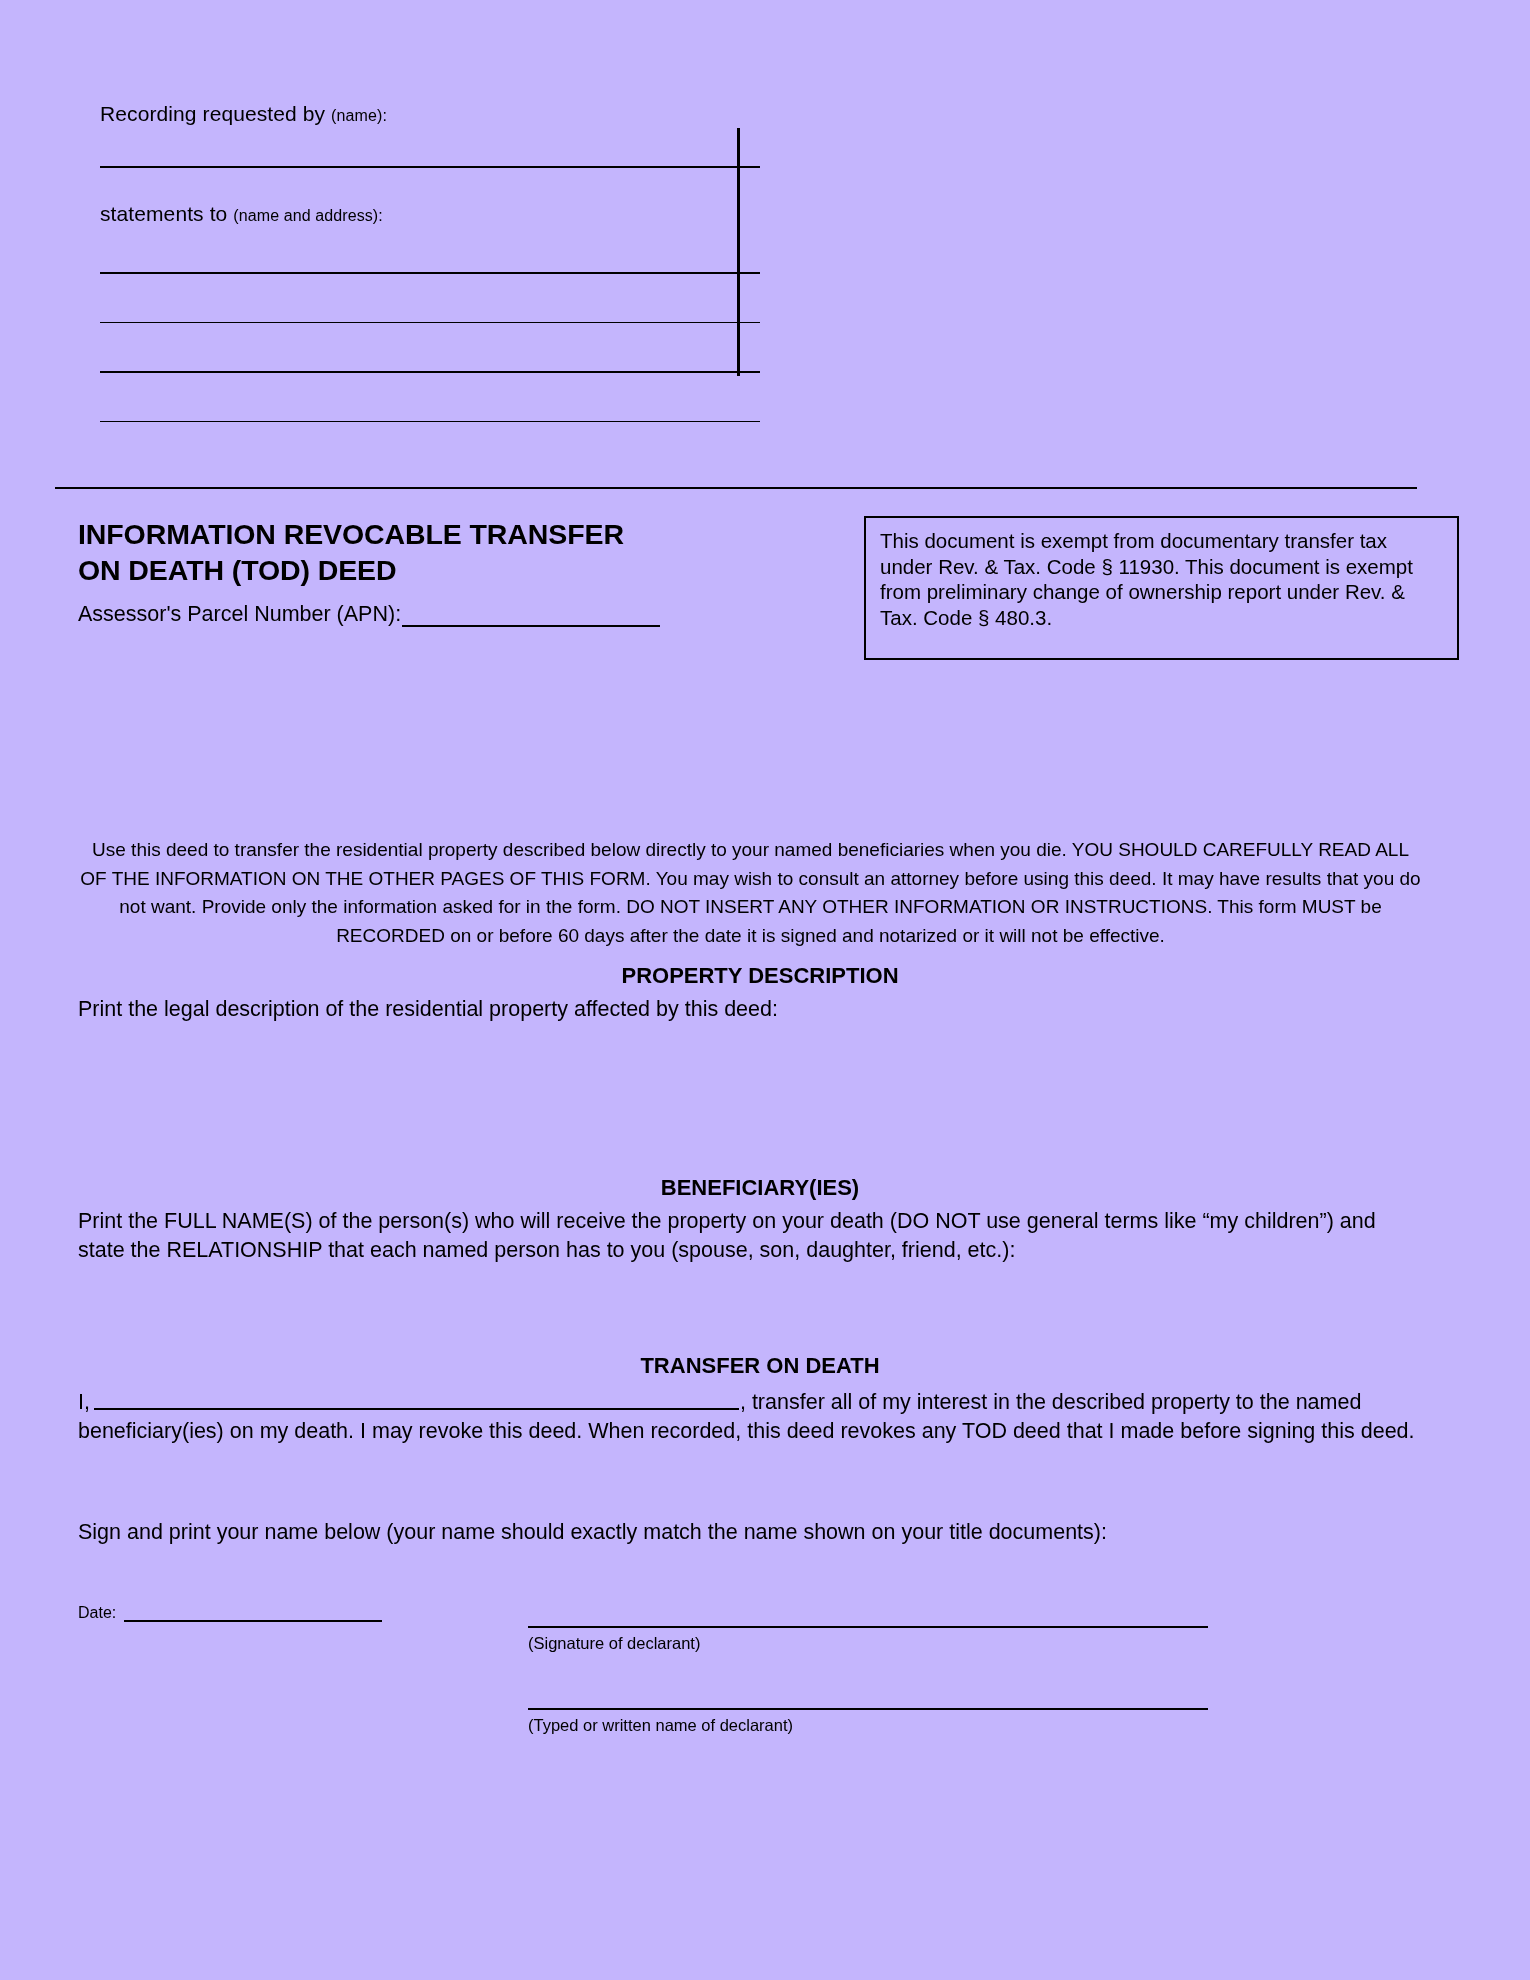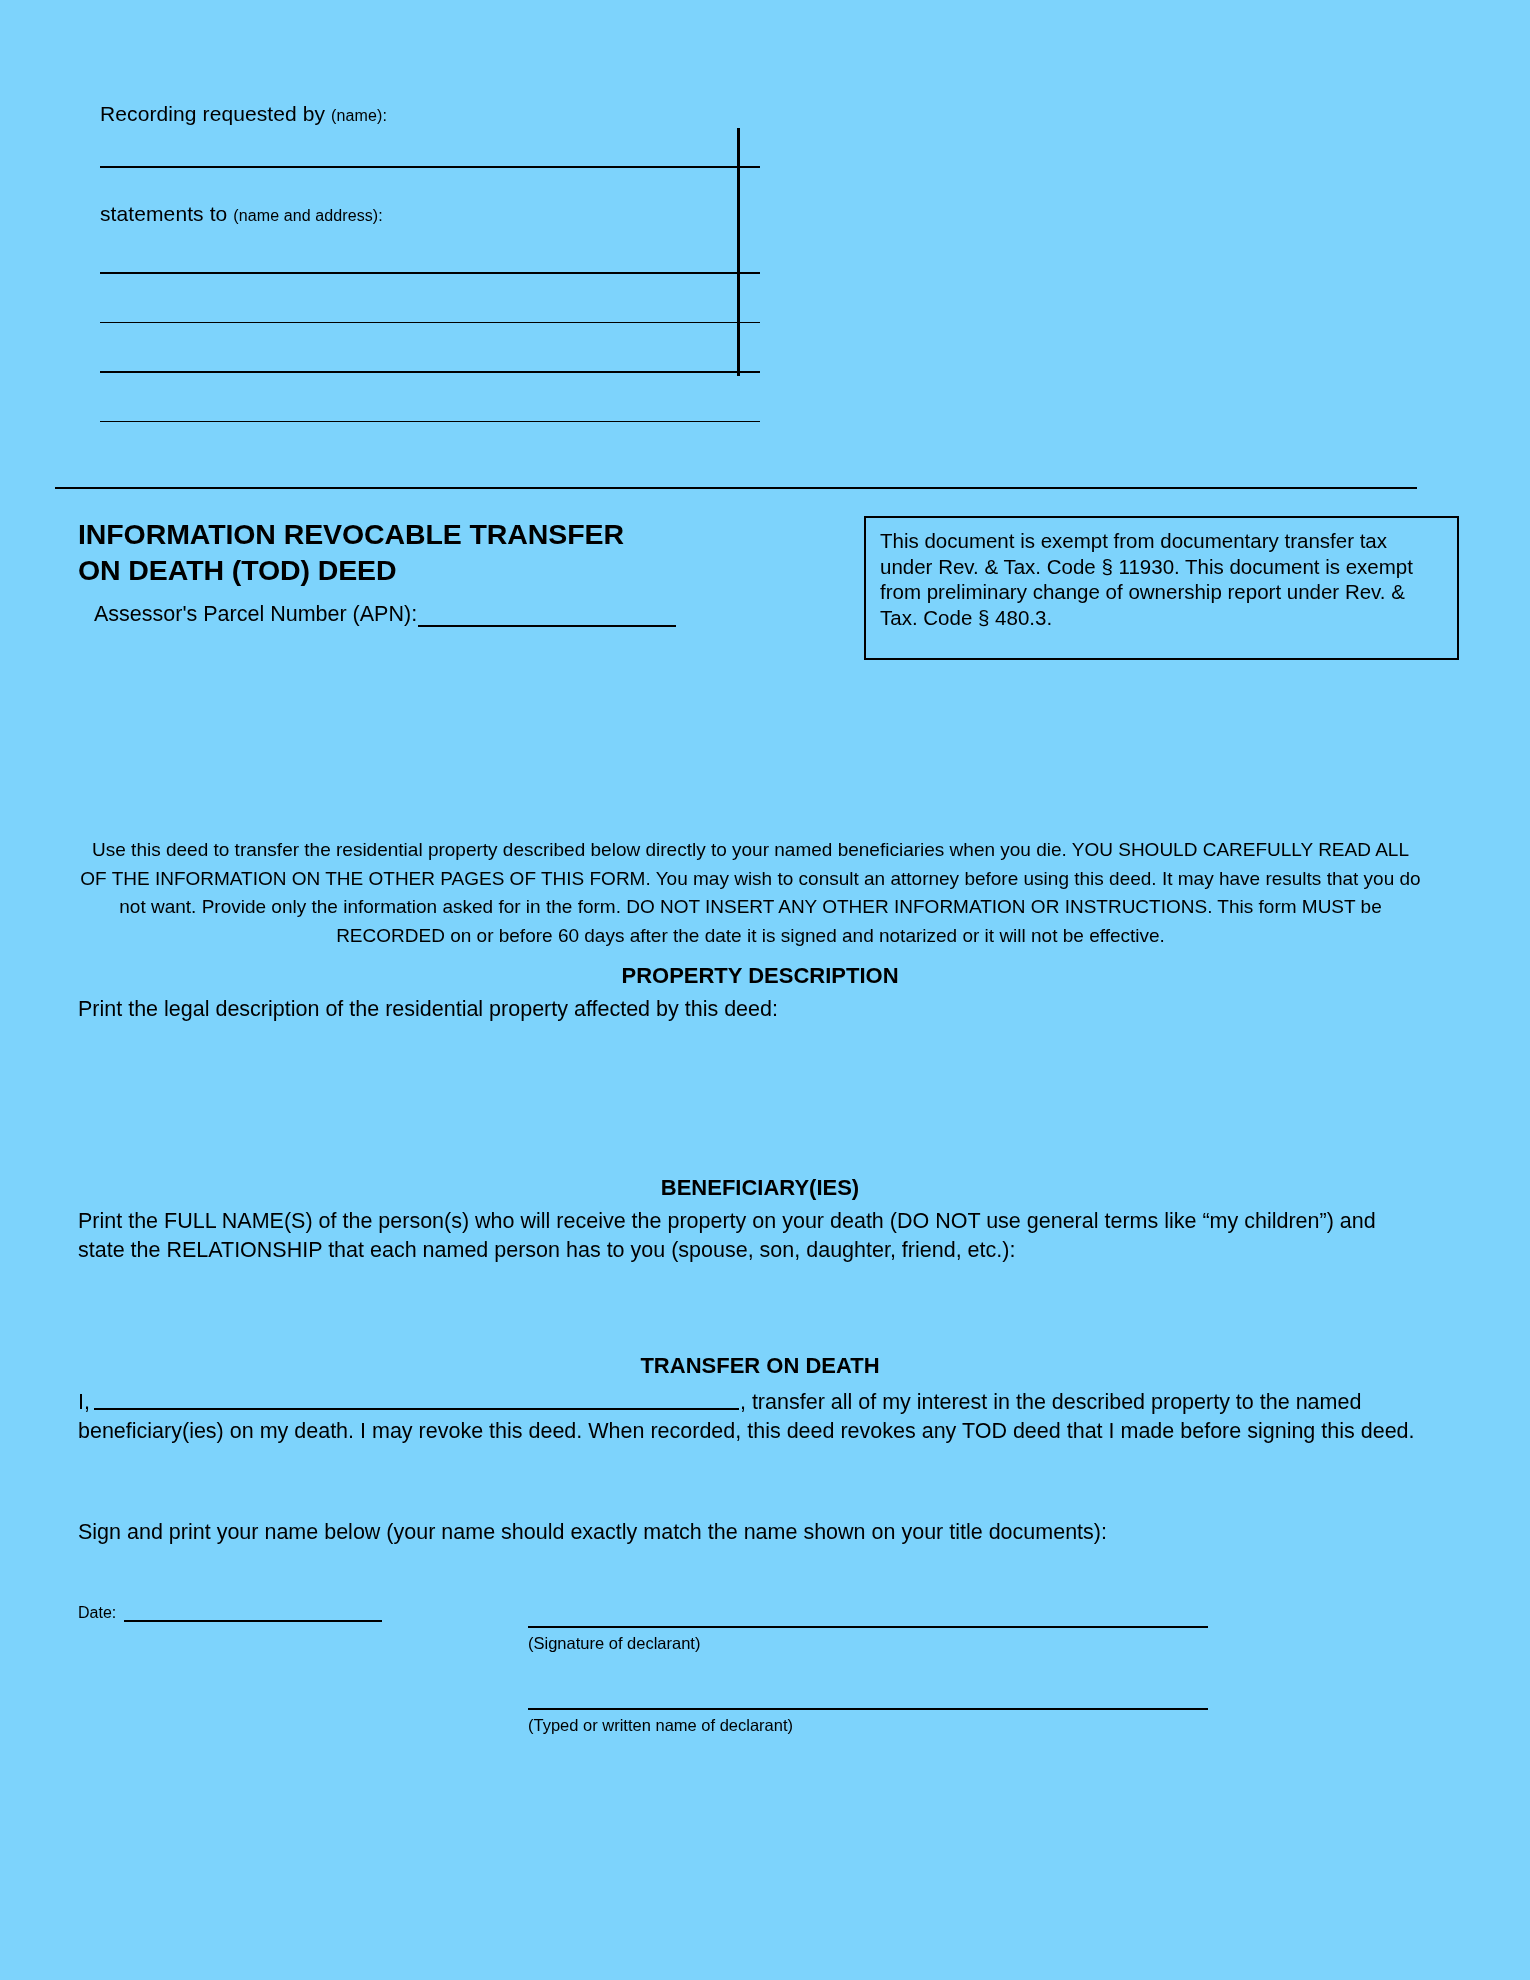--- a/index.html
+++ b/index.html
@@ -8,21 +8,21 @@
     background: #ffffff;
   }
   body {
     font-family: "Liberation Sans", sans-serif;
     color: #000000;
   }
   .page {
     position: relative;
     width: 1530px;
     height: 1980px;
-    background: #7dd3fc;
+    background: #c4b5fd;
     overflow: hidden;
   }
 
   
   .rec-block {
     position: absolute;
     left: 100px;
     top: 100px;
     width: 660px;
   }
@@ -75,21 +75,20 @@
     font-weight: bold;
     line-height: 36px;
     letter-spacing: -0.1px;
   }
   .apn-row {
     margin-top: 14px;
     font-size: 21.5px;
     display: flex;
     align-items: flex-end;
     white-space: nowrap;
-    margin-left: 16px;
   }
   .apn-blank {
     display: inline-block;
     width: 258px;
     border-bottom: 2px solid #000;
     height: 18px;
     margin-left: 1px;
   }
 
   

